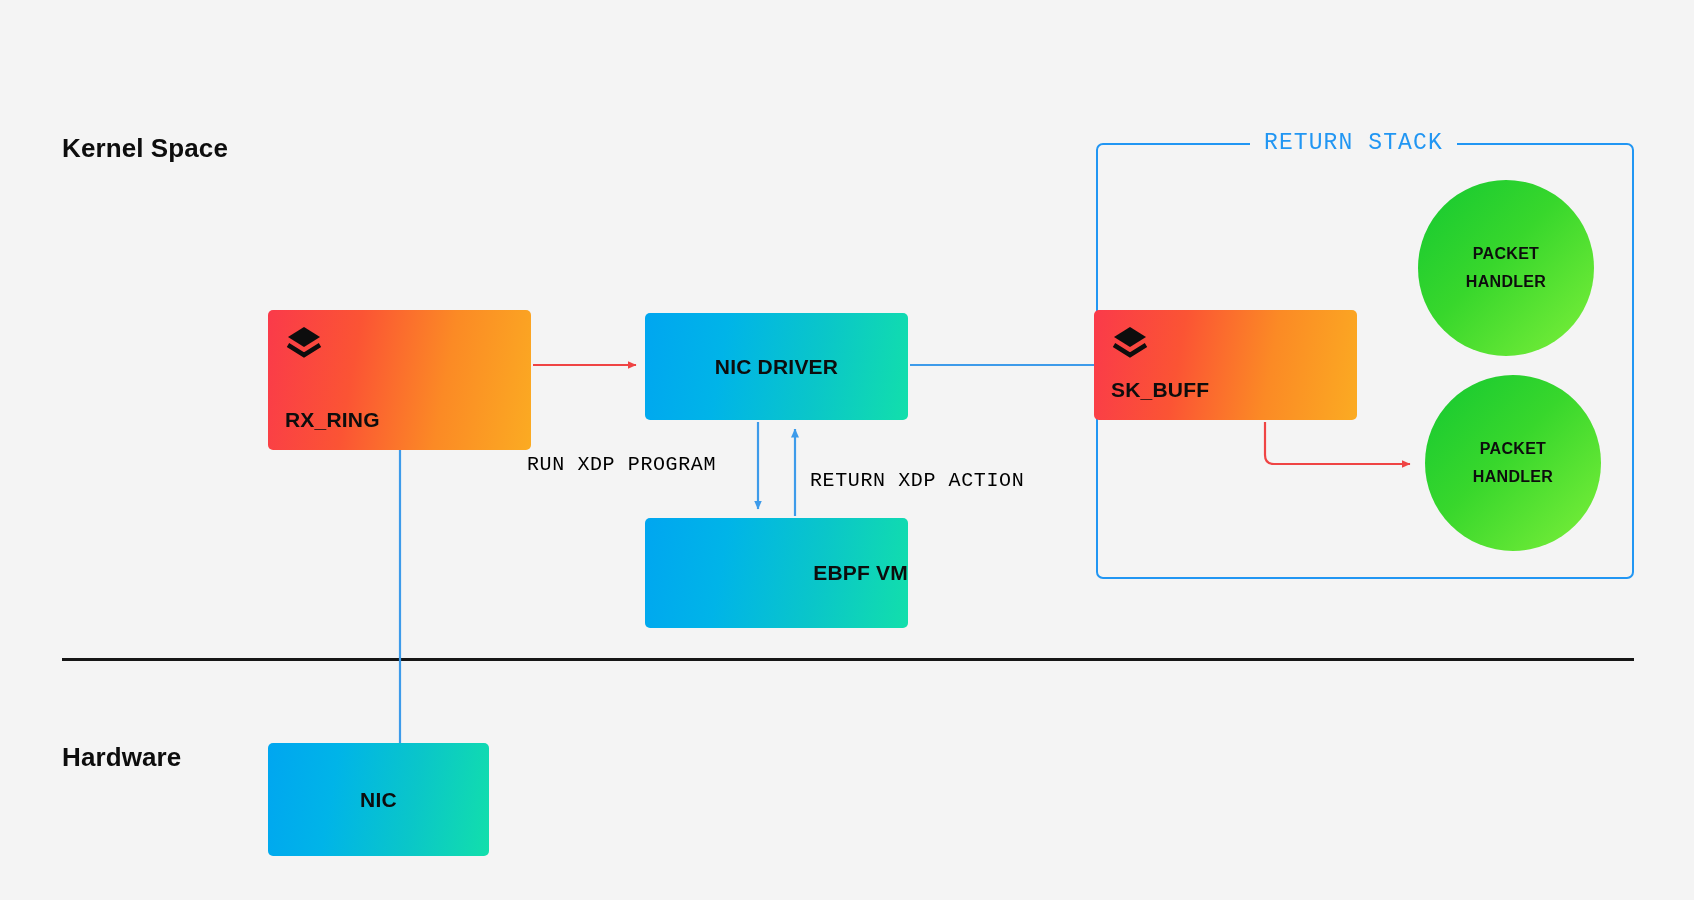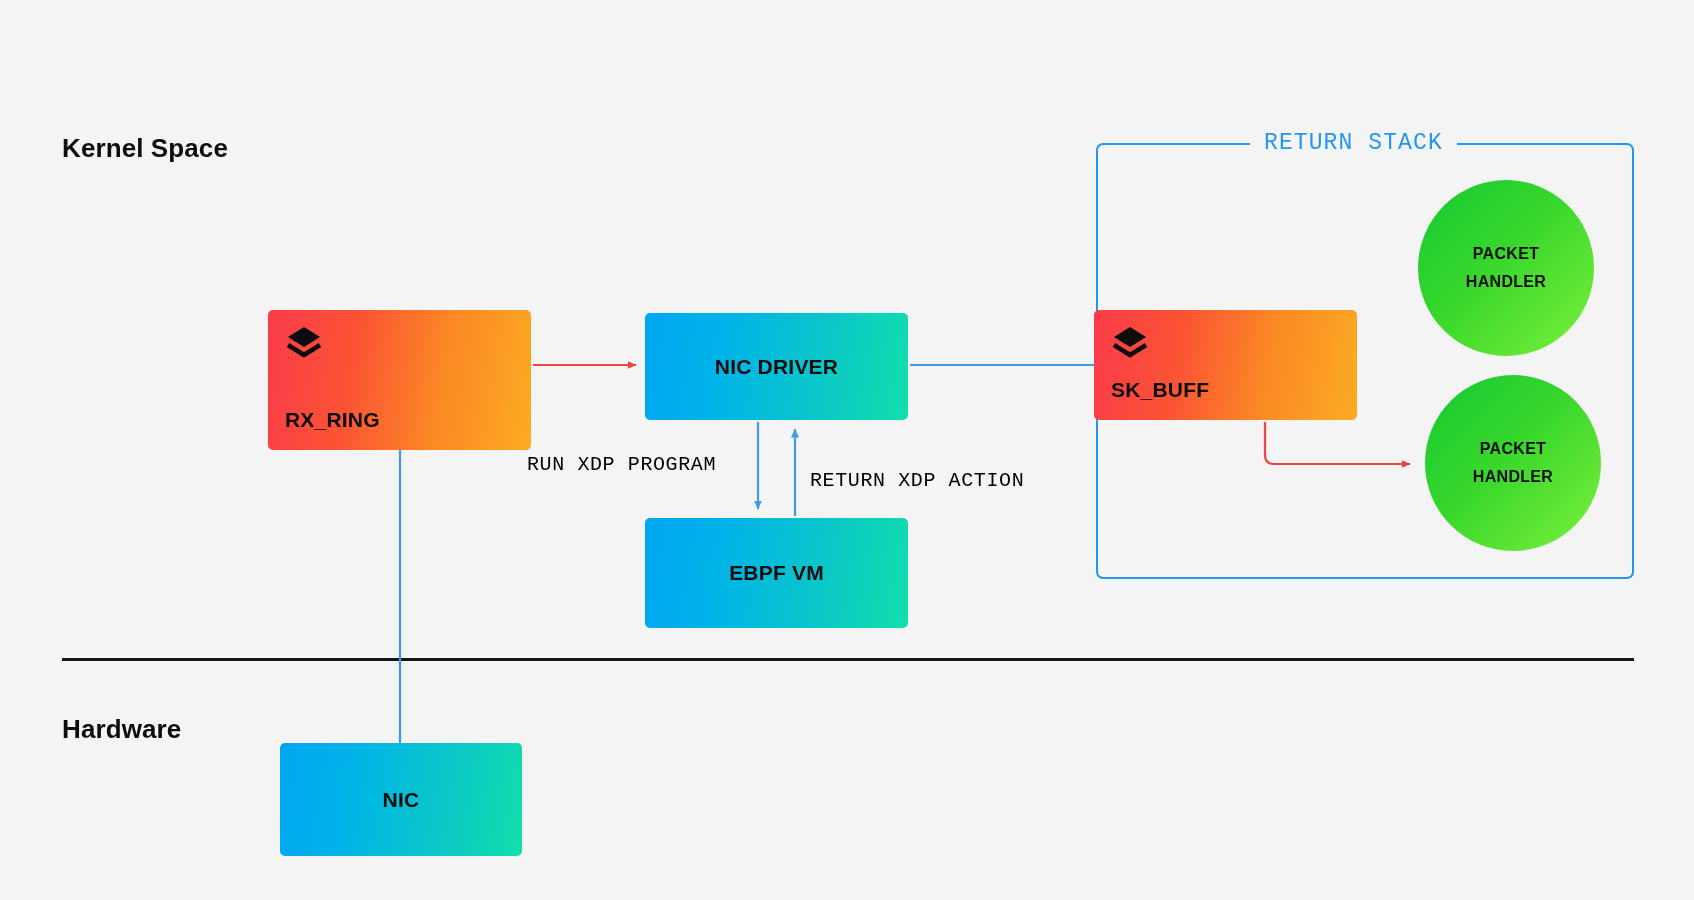--- a/index.html
+++ b/index.html
@@ -28,21 +28,21 @@
   .section-label {
     position: absolute;
     font-family: "Liberation Sans", sans-serif;
     font-size: 26px;
     font-weight: 700;
     color: #0d0d0d;
     letter-spacing: 0.1px;
     white-space: nowrap;
   }
   #kernel-space-label { left: 62px; top: 90px; }
-  #hardware-label     { left: 62px; top: 671px; }
+  #hardware-label     { left: 62px; top: 699px; }
 
   
   #hw-divider {
     position: absolute;
     left: 62px;
     top: 615px;
     width: 1572px;
     height: 3px;
     background: #161616;
   }
@@ -113,22 +113,22 @@
 
   .grad-warm {
     background: linear-gradient(100deg, #fa3a4a 0%, #fb5434 33%, #fb8a25 66%, #fbab22 100%);
   }
   .grad-cool {
     background: linear-gradient(100deg, #00a6f0 0%, #00b4e8 30%, #0ac6c9 65%, #12dfab 100%);
   }
 
   #rx-ring-box    { left: 268px;  top: 267px; width: 263px; height: 140px; }
   #nic-driver-box { left: 645px;  top: 270px; width: 263px; height: 107px; }
-  #ebpf-vm-box    { left: 645px;  top: 475px; width: 263px; height: 110px; }
-  #nic-box        { left: 280px;  top: 700px; width: 242px; height: 113px; }
+  #ebpf-vm-box    { left: 645px;  top: 475px; width: 263px; height: 110px; justify-content: flex-end; }
+  #nic-box        { left: 268px;  top: 700px; width: 221px; height: 113px; }
   #sk-buff-box    { left: 1094px; top: 267px; width: 263px; height: 110px; }
 
   
   .handler-circle {
     position: absolute;
     width: 176px;
     height: 176px;
     border-radius: 50%;
     background: linear-gradient(135deg, #14c832 0%, #38d72c 45%, #7ef03a 100%);
     display: flex;

